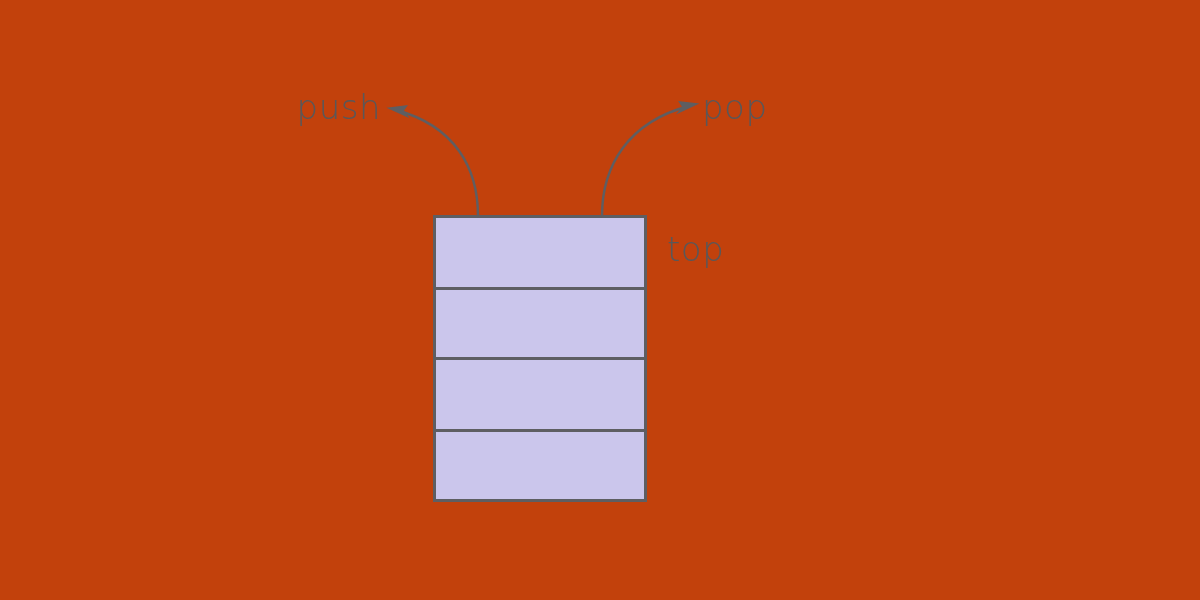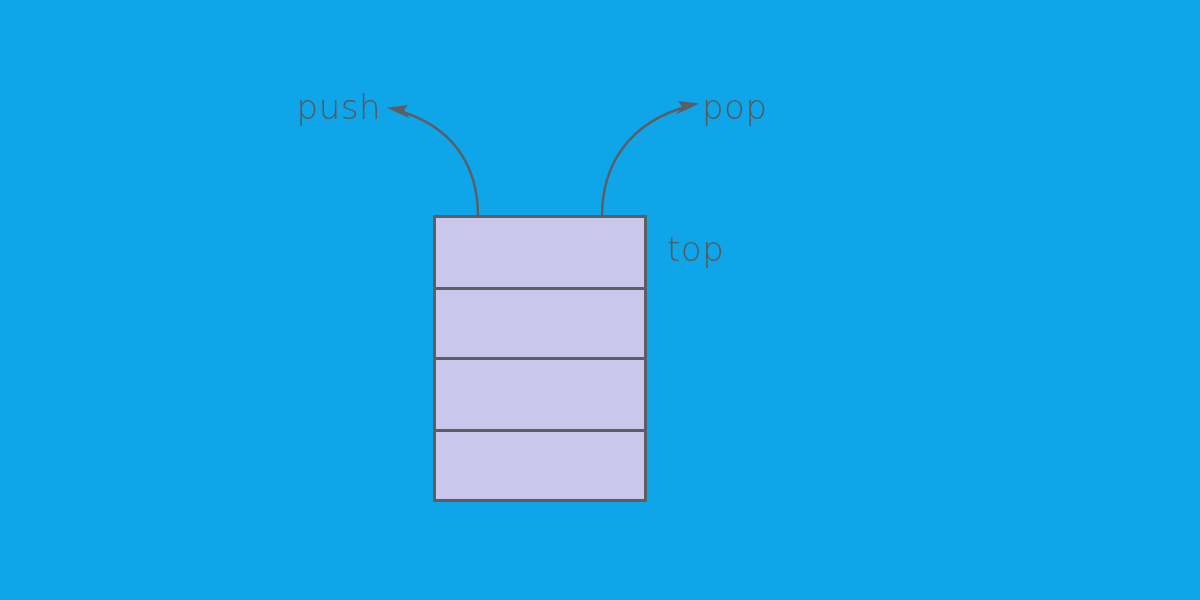--- a/index.html
+++ b/index.html
@@ -11,21 +11,21 @@
   body {
     width: 1200px;
     height: 600px;
     overflow: hidden;
     font-family: "DejaVu Sans", "Liberation Sans", sans-serif;
   }
   #canvas {
     position: relative;
     width: 1200px;
     height: 600px;
-    background: #0ea5e9;
+    background: #c2410c;
   }
   #diagram-svg {
     position: absolute;
     top: 0;
     left: 0;
     width: 1200px;
     height: 600px;
     display: block;
   }
   .stack-cell {

